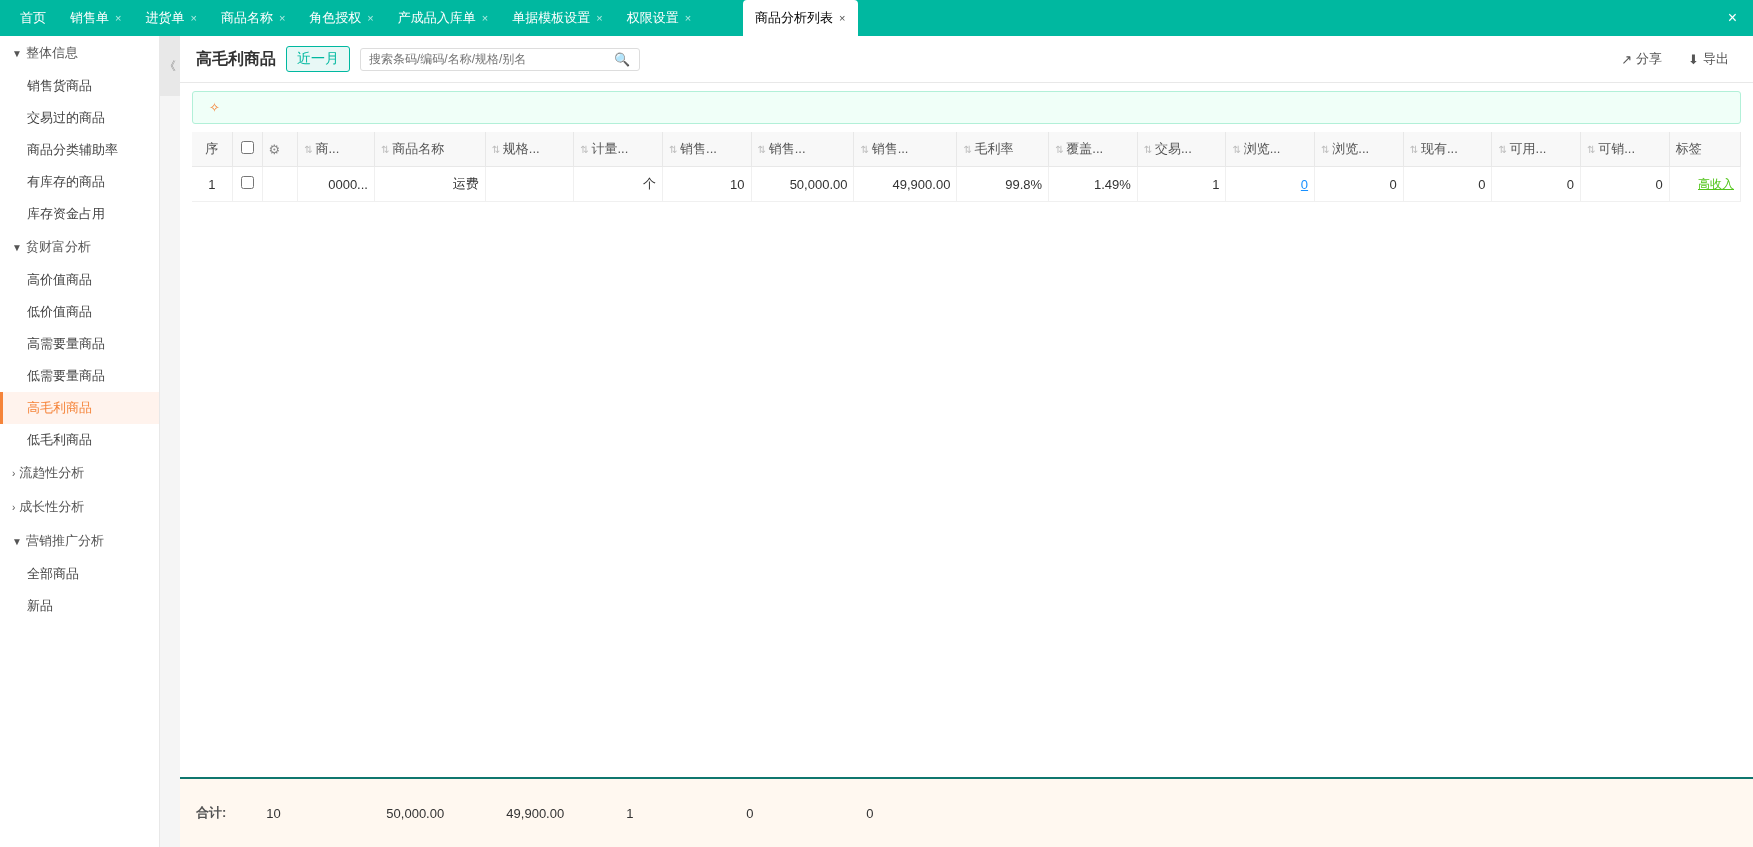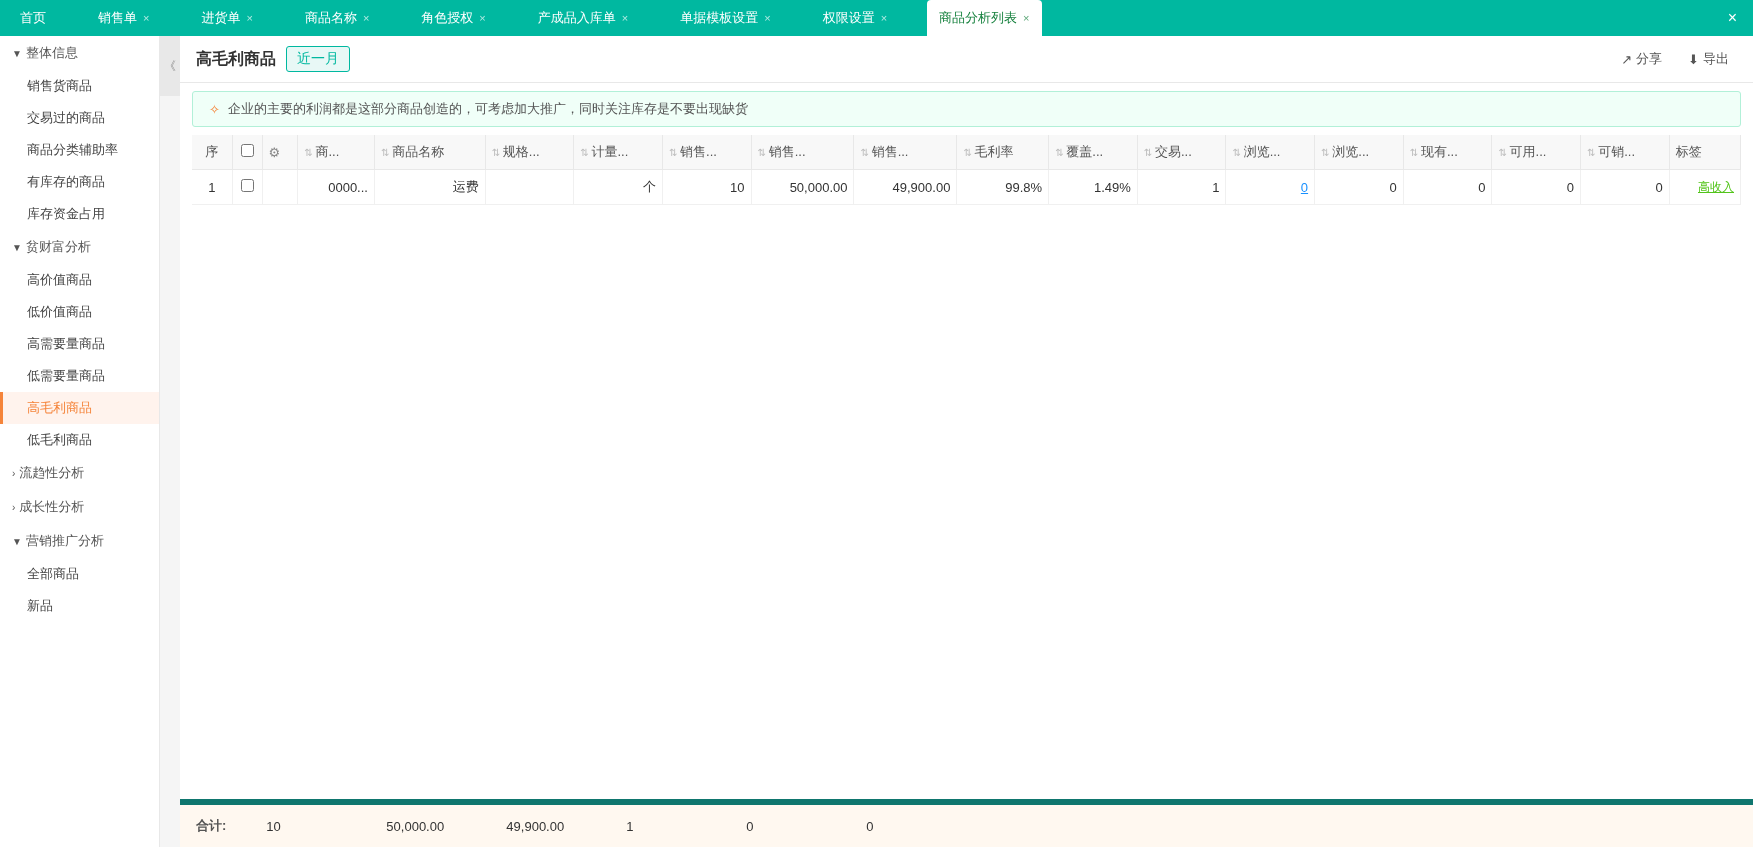--- a/index.html
+++ b/index.html
@@ -6,37 +6,37 @@
     body { background: #f5f5f5; overflow: hidden; }
 
     
     .top-nav {
       display: flex;
       align-items: center;
       background: #00b8a0;
       height: 36px;
       padding: 0 8px;
       color: #fff;
-      gap: 28px;
     }
     .top-nav .nav-item {
       padding: 0 12px;
       height: 36px;
       display: flex;
       align-items: center;
       cursor: pointer;
       white-space: nowrap;
       font-size: 13px;
       color: #fff;
       position: relative;
     }
     .top-nav .nav-item.active {
       background: #fff;
-      color: #15803d;
+      color: #000000;
       border-radius: 4px 4px 0 0;
+      margin-left: 40px;
     }
     .top-nav .nav-item .close-x {
       margin-left: 6px;
       font-size: 11px;
       opacity: 0.7;
     }
     .top-nav .close-window {
       margin-left: auto;
       font-size: 16px;
       cursor: pointer;
@@ -213,22 +213,22 @@
       text-align: right;
     }
     .col-sort::before { content: '⇅ '; color: #bbb; font-size: 10px; }
 
     .tag-high { color: #52c41a; font-size: 12px; text-decoration: underline; }
     .link-style { color: #1890ff; text-decoration: underline; cursor: pointer; }
 
     
     .table-footer {
       background: #fff8f0;
-      border-top: 6px solid #0f766e;
-      padding: 12px 16px;
+      border-top: 2px solid #0f766e;
+      padding: 25px 16px;
       display: flex;
       align-items: center;
       gap: 40px;
       font-size: 12px;
       color: #333;
     }
     .footer-label { color: #555; font-weight: bold; }
     .footer-value { min-width: 80px; }
 
     
@@ -349,35 +349,38 @@
     </div>
   </aside>
 
   <div class="collapse-btn">《</div>
 
   <div class="content">
 
     <div class="content-header">
       <span class="content-title">高毛利商品</span>
       <button class="filter-btn active">近一月</button>
+      <div class="search-box">
+        <input type="text" placeholder="搜索条码/编码/名称/规格/别名" style="">
+        <span class="search-icon">🔍</span>
+      </div>
       <div class="action-btns">
         <div class="action-btn">
           <span>↗</span>
           <span>分享</span>
         </div>
         <div class="action-btn">
           <span>⬇</span>
           <span>导出</span>
         </div>
       </div>
     </div>
 
     <div class="info-banner">
       <span class="info-icon">✧</span>
-      <span>企业的主要的利润都是这部分商品创造的，可考虑加大推广，同时关注库存是不要出现缺货</span>
     </div>
 
     <div class="table-wrapper">
       <table>
         <thead>
           <tr>
             <th><span>序</span></th>
             <th><input type="checkbox" style=""></th>
             <th><span class="settings-icon">⚙</span></th>
             <th class="col-sort"><span>商...</span></th>

